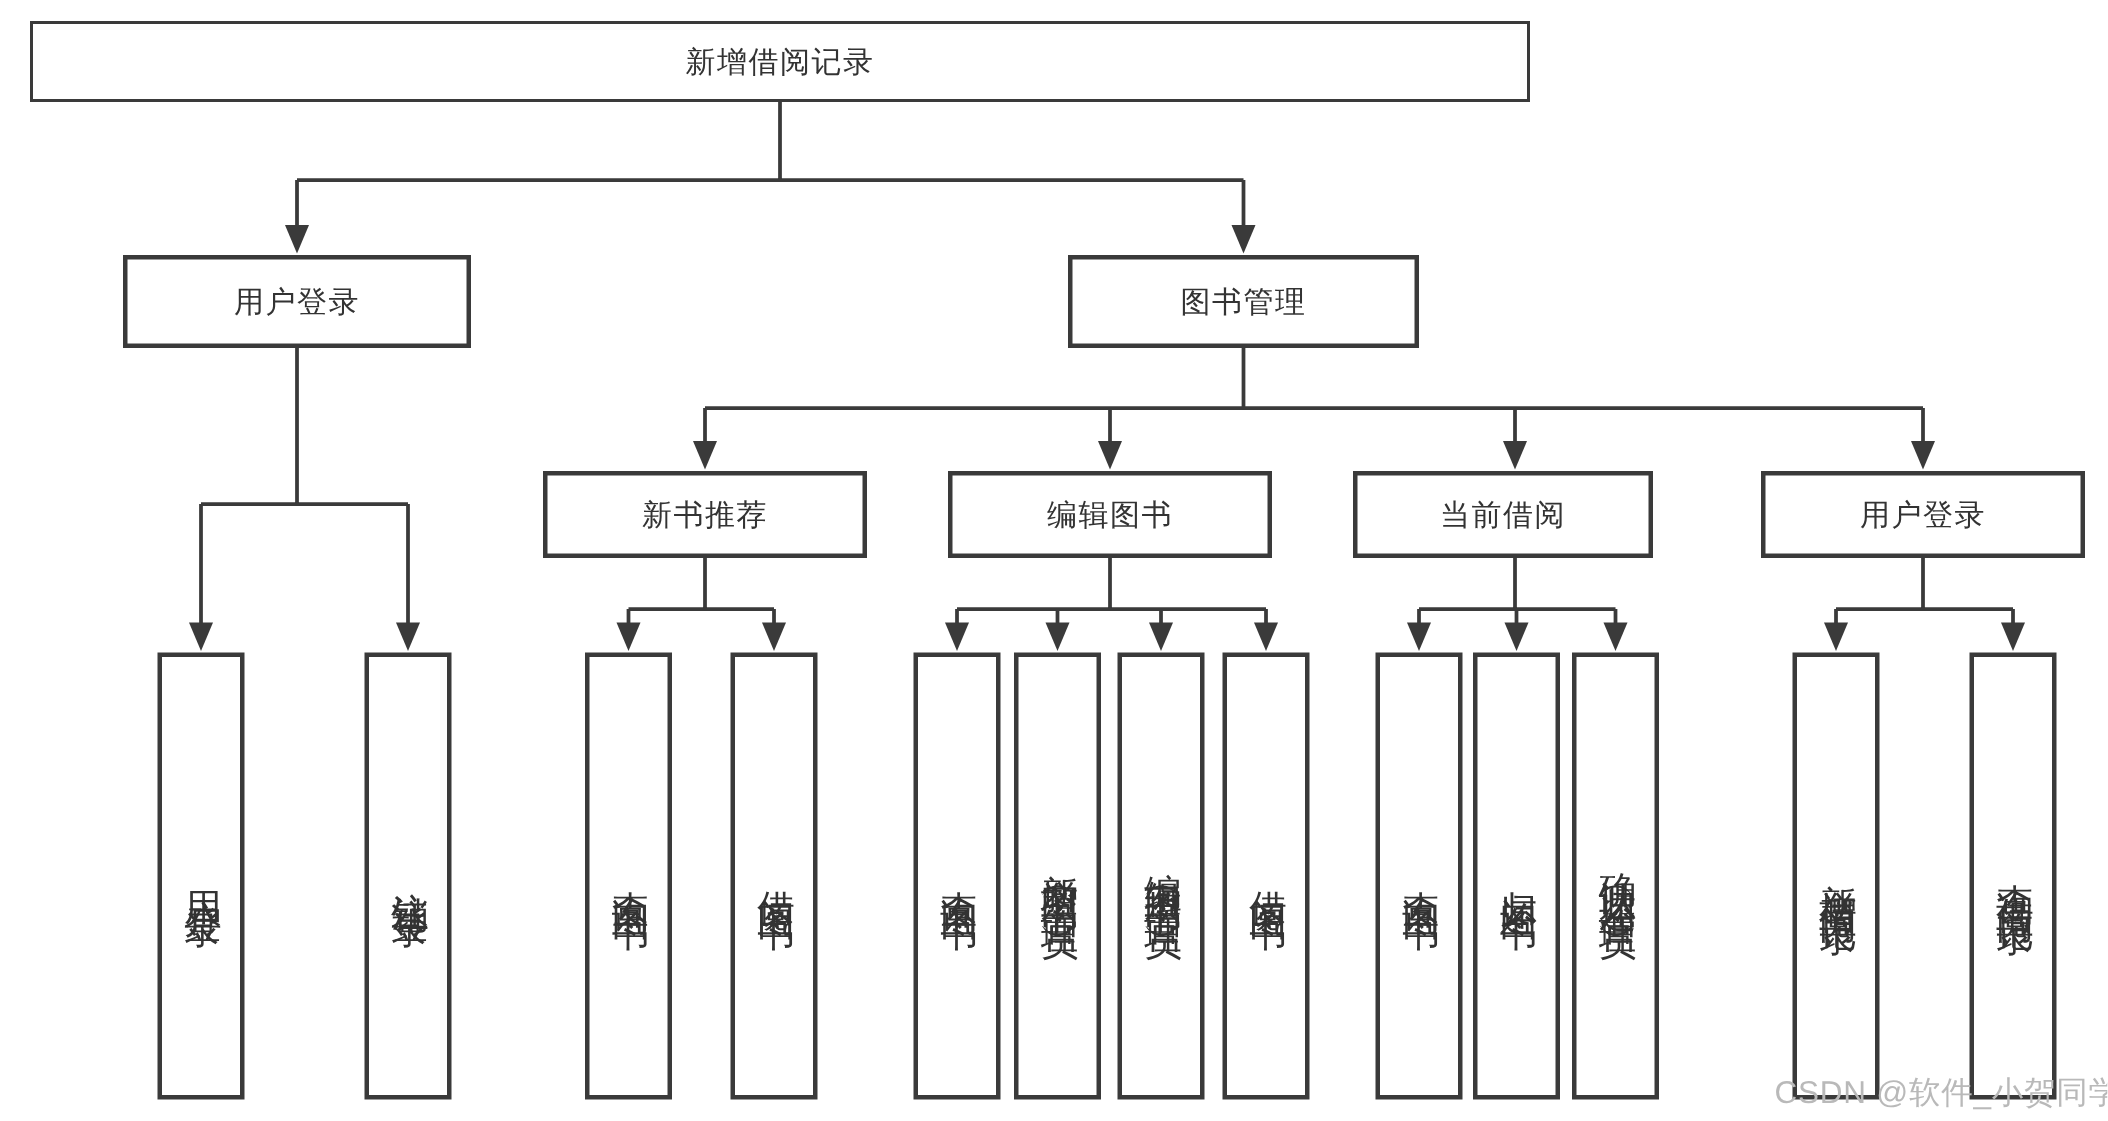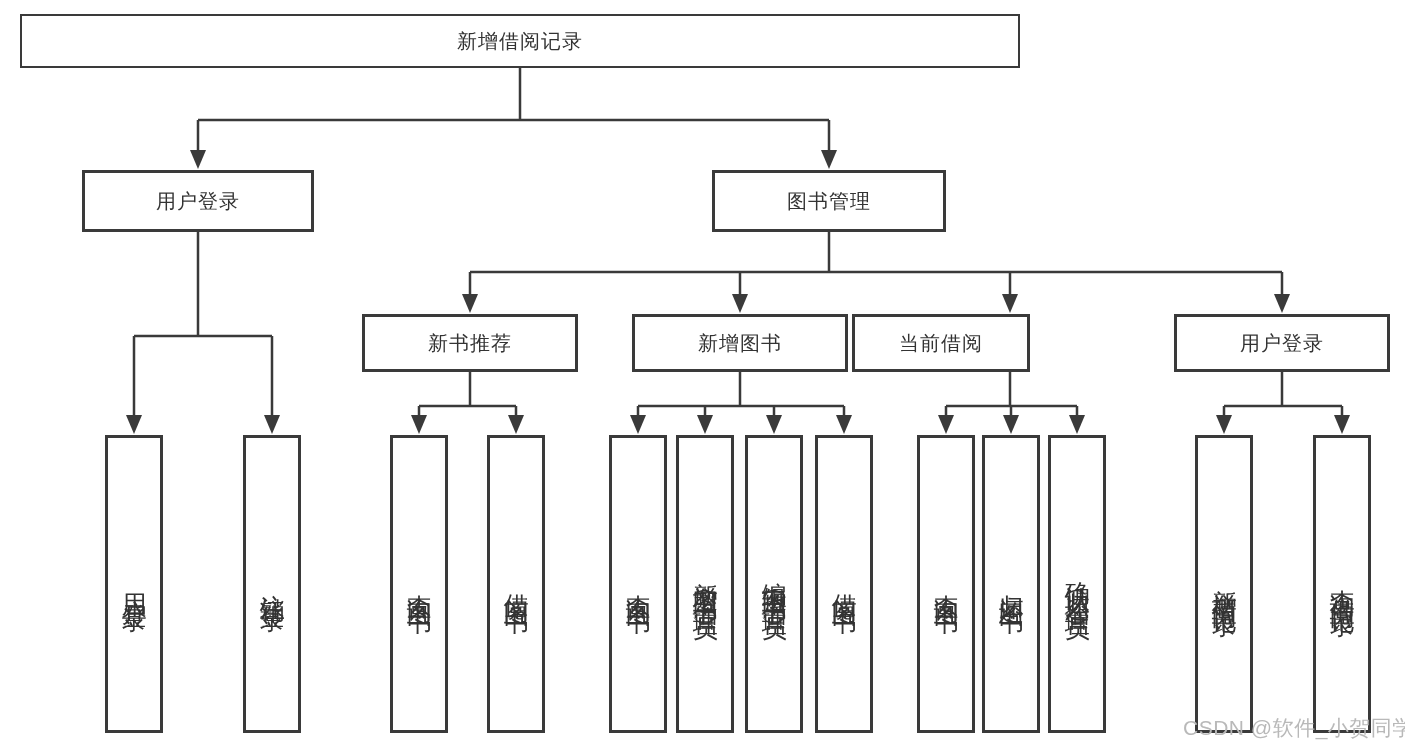--- a/index.html
+++ b/index.html
@@ -89,23 +89,23 @@
     <span>用户登录</span>
   </div>
   <div class="box hbox" style="left:712px; top:170px; width:234px; height:62px">
     <span>图书管理</span>
   </div>
 
   <div class="box hbox" style="left:362px; top:314px; width:216px; height:58px">
     <span>新书推荐</span>
   </div>
   <div class="box hbox" style="left:632px; top:314px; width:216px; height:58px">
-    <span>新增图书</span>
+    <span>编辑图书</span>
   </div>
-  <div class="box hbox" style="left:852px; top:314px; width:178px; height:58px">
+  <div class="box hbox" style="left:902px; top:314px; width:200px; height:58px">
     <span>当前借阅</span>
   </div>
   <div class="box hbox" style="left:1174px; top:314px; width:216px; height:58px">
     <span>用户登录</span>
   </div>
 
   <div class="box" style="left:105px; top:435px; width:58px; height:298px">
     <span class="vtext">用户登录</span>
   </div>
   <div class="box" style="left:243px; top:435px; width:58px; height:298px">

